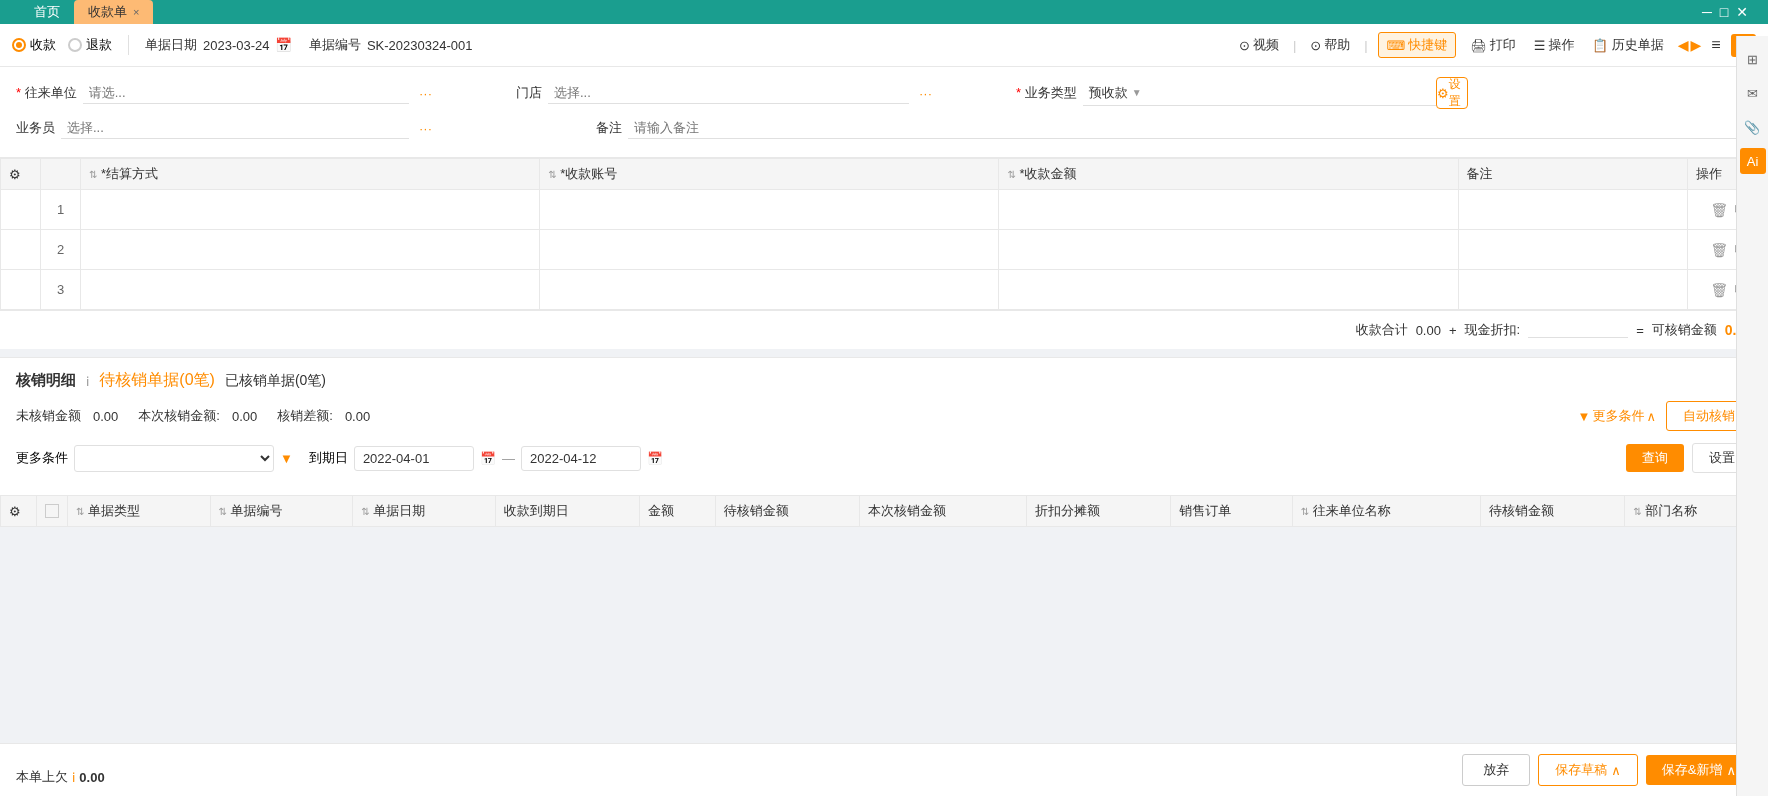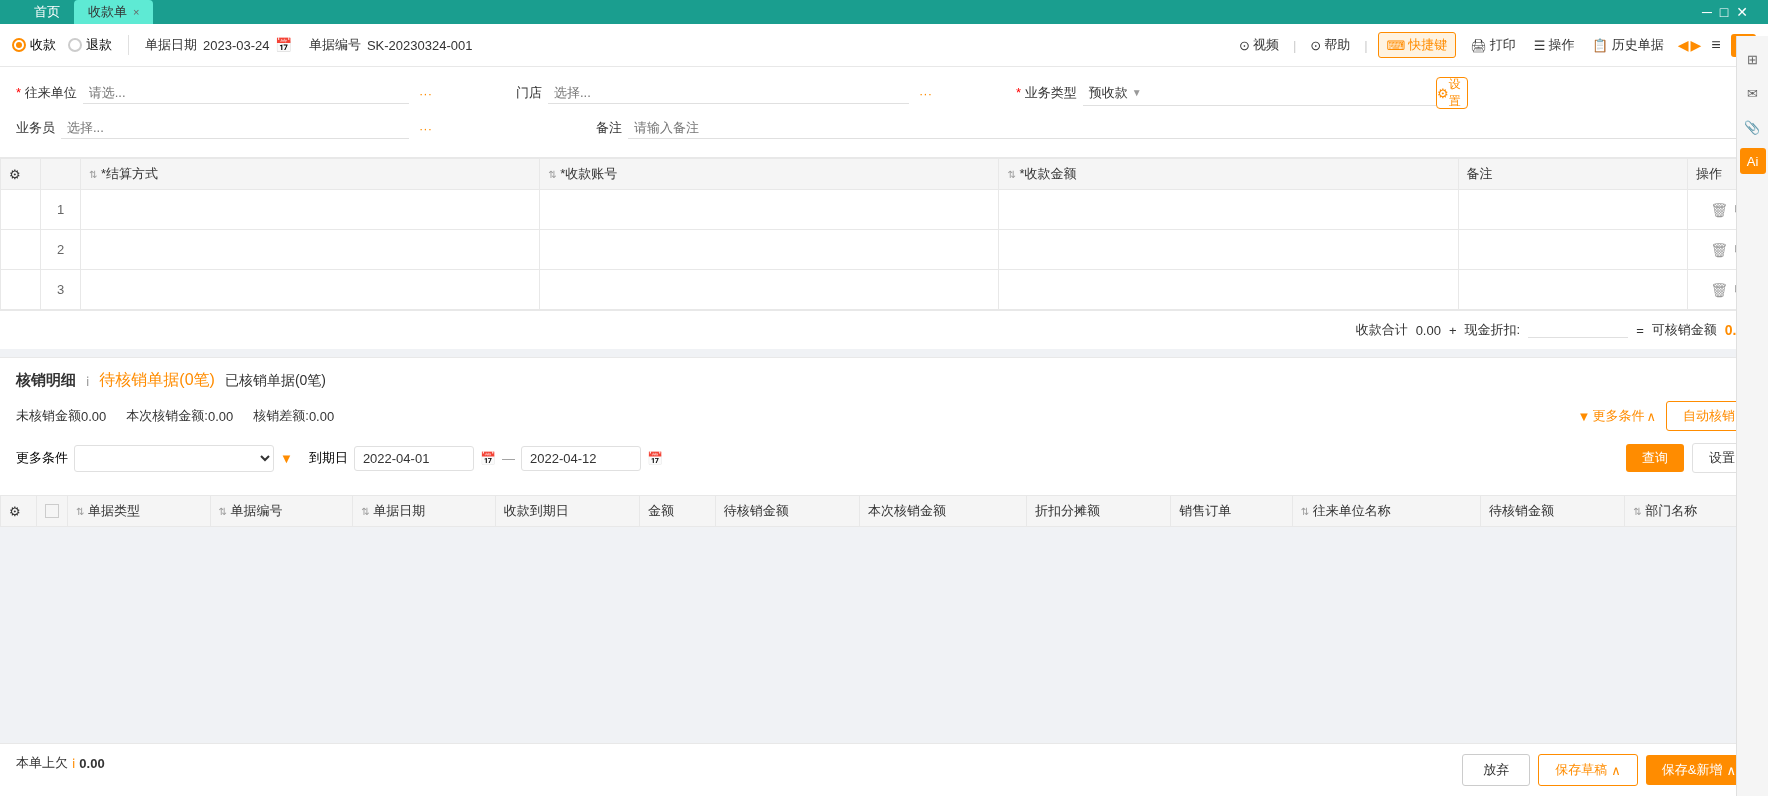--- a/index.html
+++ b/index.html
@@ -6,21 +6,21 @@
     body { background: #f0f2f5; width: 1768px; min-height: 796px; overflow: hidden; }
 
     
     .tab-bar {
       display: flex; align-items: center; background: #1a9e8f; height: 24px; padding: 0 20px;
     }
     .tab-item {
       display: flex; align-items: center; padding: 0 14px; height: 100%; color: #fff; cursor: pointer; font-size: 13px; gap: 6px;
     }
     .tab-item.home { background: transparent; }
-    .tab-item.active { background: #5eead4; color: #333; border-radius: 4px 4px 0 0; }
+    .tab-item.active { background: #fdba74; color: #333; border-radius: 4px 4px 0 0; }
     .tab-close { font-size: 11px; color: #666; cursor: pointer; }
     .tab-bar-right { margin-left: auto; display: flex; gap: 8px; }
     .tab-bar-right span { color: #fff; cursor: pointer; font-size: 16px; }
 
     
     .toolbar {
       display: flex; align-items: center; background: #fff; padding: 8px 12px; border-bottom: 1px solid #e8e8e8; gap: 16px;
     }
     .radio-group { display: flex; align-items: center; gap: 12px; }
     .radio-item { display: flex; align-items: center; gap: 4px; cursor: pointer; }
@@ -72,21 +72,21 @@
 
     
     .writeoff-section { background: #fff; margin-top: 8px; padding: 12px 16px; border-top: 1px solid #e8e8e8; }
     .section-header { display: flex; align-items: center; gap: 10px; margin-bottom: 10px; }
     .section-title { font-size: 15px; font-weight: bold; color: #333; }
     .info-icon { color: #999; cursor: pointer; font-size: 13px; }
     .tab-link { color: #ff8c00; cursor: pointer; font-size: 16px; }
     .tab-link-normal { color: #333; cursor: pointer; font-size: 14px; }
 
     .stats-row { display: flex; align-items: center; gap: 20px; margin-bottom: 12px; color: #333; }
-    .stat-item { display: flex; align-items: center; gap: 0; }
+    .stat-item { display: flex; align-items: center; gap: 12px; }
 
     .filter-row { display: flex; align-items: center; gap: 16px; margin-bottom: 10px; }
     .filter-field { display: flex; align-items: center; gap: 6px; }
     .filter-select { border: 1px solid #e0e0e0; border-radius: 3px; padding: 4px 8px; outline: none; color: #333; background: #fff; min-width: 200px; }
     .filter-input { border: 1px solid #e0e0e0; border-radius: 3px; padding: 4px 8px; outline: none; width: 120px; color: #333; }
     .filter-separator { color: #999; }
     .filter-right { margin-left: auto; display: flex; align-items: center; gap: 8px; }
     .more-filter { color: #ff8c00; cursor: pointer; display: flex; align-items: center; gap: 2px; }
     .btn-query { background: #ff8c00; color: #fff; border: none; border-radius: 3px; padding: 5px 16px; cursor: pointer; }
     .btn-setting { background: #fff; color: #333; border: 1px solid #e0e0e0; border-radius: 3px; padding: 5px 16px; cursor: pointer; }
@@ -95,21 +95,21 @@
     
     .bottom-table-area { background: #fff; overflow-x: auto; }
     .bottom-table { width: 100%; border-collapse: collapse; }
     .bottom-table thead th {
       background: #f5f5f5; border: 1px solid #e8e8e8; padding: 6px 8px; text-align: left; font-weight: 500; color: #333; white-space: nowrap;
     }
 
     
     .footer {
       position: fixed; bottom: 0; left: 0; right: 0; background: #fff; border-top: 1px solid #e8e8e8;
-      display: flex; align-items: flex-start; padding: 10px 16px; gap: 10px;
+      display: flex; align-items: flex-end; padding: 10px 16px; gap: 10px;
     }
     .footer-left { display: flex; align-items: center; gap: 4px; color: #333; }
     .footer-right { margin-left: auto; display: flex; align-items: center; gap: 8px; }
     .btn-abandon { background: #fff; color: #333; border: 1px solid #ccc; border-radius: 3px; padding: 6px 20px; cursor: pointer; }
     .btn-save-draft { background: #fff; color: #ff8c00; border: 1px solid #ff8c00; border-radius: 3px; padding: 6px 16px; cursor: pointer; display: flex; align-items: center; gap: 4px; }
     .btn-save-new { background: #ff8c00; color: #fff; border: none; border-radius: 3px; padding: 6px 16px; cursor: pointer; display: flex; align-items: center; gap: 4px; }
 
     
     .right-sidebar {
       position: fixed; right: 0; top: 36px; bottom: 0; width: 32px; display: flex; flex-direction: column; align-items: center; padding-top: 10px; gap: 8px; background: #f5f5f5; border-left: 1px solid #e0e0e0;

